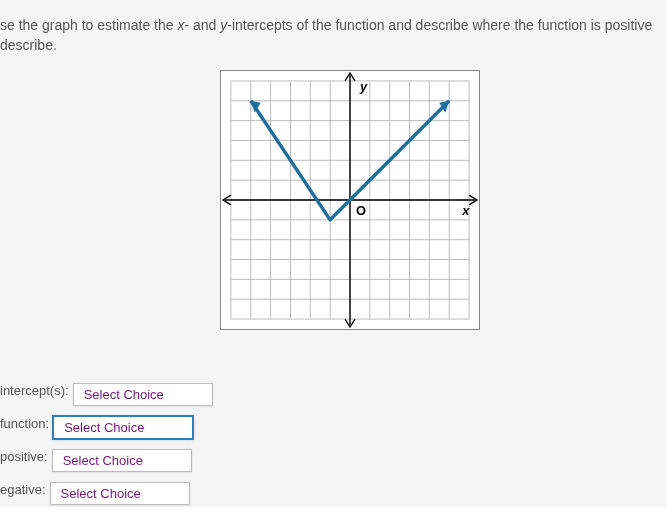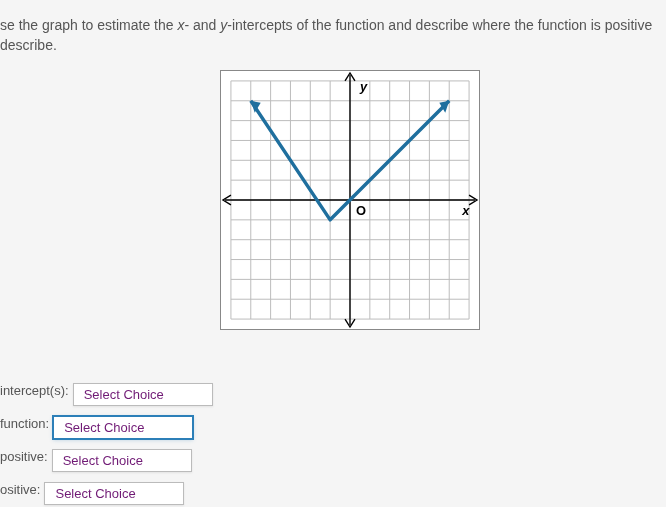--- a/index.html
+++ b/index.html
@@ -133,16 +133,16 @@
   </div>
   <div class="answer-row">
     <span class="label">function:</span>
     <div class="select-box active">Select Choice</div>
   </div>
   <div class="answer-row">
     <span class="label">positive:</span>
     <div class="select-box">Select Choice</div>
   </div>
   <div class="answer-row">
-    <span class="label">ositive:</span>
+    <span class="label">egative:</span>
     <div class="select-box">Select Choice</div>
   </div>
 </div>
 
 </body></html>

